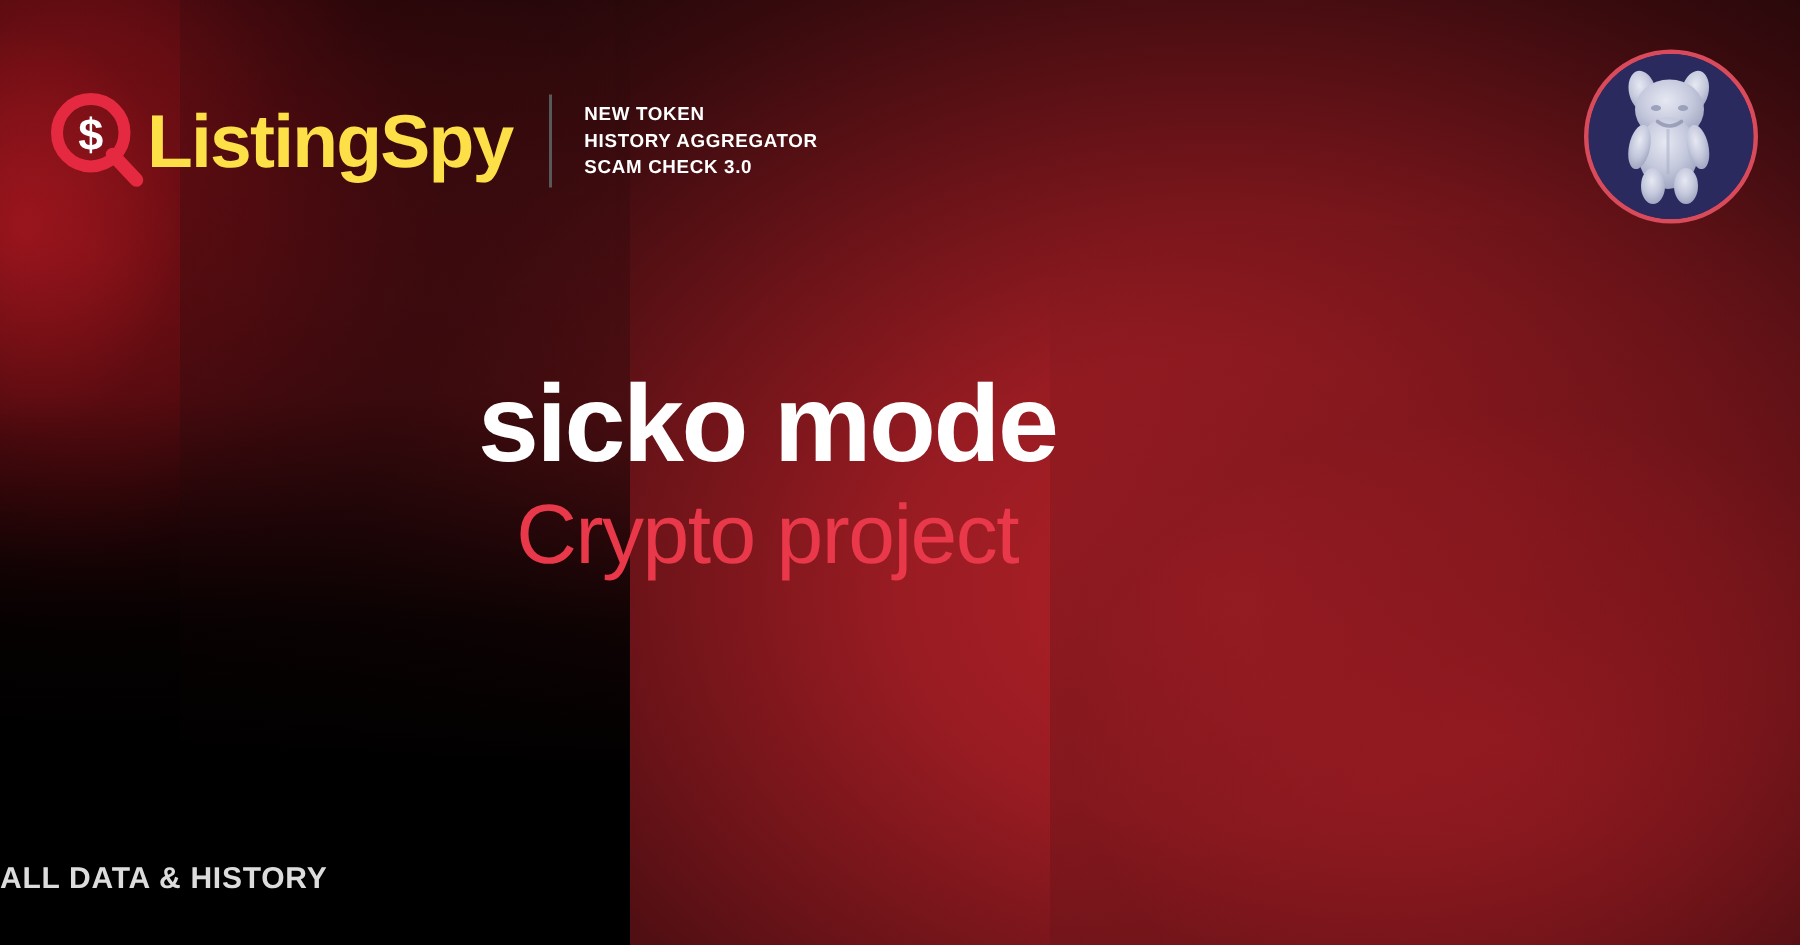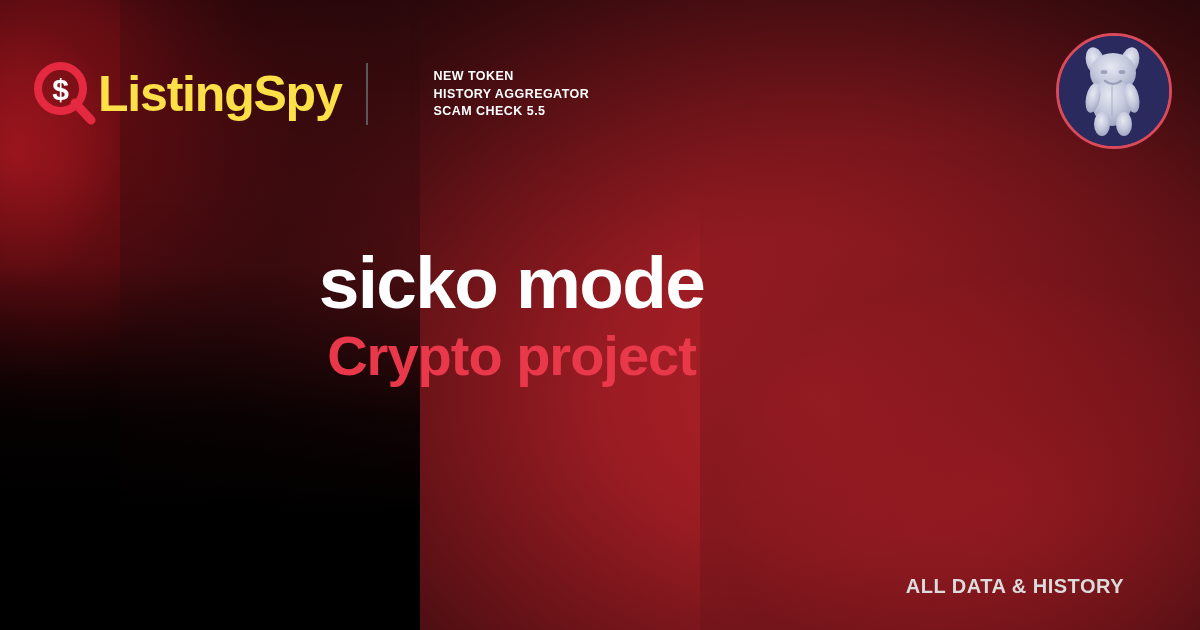--- a/index.html
+++ b/index.html
@@ -144,21 +144,20 @@
     margin-left:24px;
     margin-right:22px;
     flex:0 0 auto;
   }
 
   .tagline {
     display:flex;
     flex-direction:column;
     justify-content:space-between;
     gap:3px;
-    margin-left:44px;
   }
 
   .tagline-line {
     font-size:12.5px;
     font-weight:700;
     letter-spacing:0.45px;
     line-height:1.16;
     color:#ffffff;
     white-space:nowrap;
   }
@@ -193,35 +192,35 @@
     font-size:73px;
     font-weight:700;
     line-height:1.02;
     letter-spacing:-1.6px;
     color:#ffffff;
     white-space:nowrap;
   }
 
   .title-sub {
     font-size:56px;
-    font-weight:700;
+    font-weight:400;
     line-height:1.06;
     letter-spacing:-1px;
     color:#e8384a;
     margin-top:6px;
     white-space:nowrap;
   }
 
   
   .footer {
     position:absolute;
     left:0;
     bottom:32px;
     width:1124px;
-    text-align:right;
+    text-align:left;
     z-index:5;
   }
 
   .footer-text {
     font-size:20px;
     font-weight:700;
     letter-spacing:0.5px;
     color:#dcdcdc;
   }
 </style>
@@ -247,21 +246,21 @@
         <text x="26.5" y="38" text-anchor="middle" font-family="Liberation Sans, sans-serif" font-size="30" font-weight="700" fill="#ffffff">$</text>
       </svg>
 
       <div class="brand-word">ListingSpy</div>
 
       <div class="brand-divider"></div>
 
       <div class="tagline">
         <div class="tagline-line">NEW TOKEN</div>
         <div class="tagline-line">HISTORY AGGREGATOR</div>
-        <div class="tagline-line">SCAM CHECK 5.5</div>
+        <div class="tagline-line">SCAM CHECK 3.0</div>
       </div>
 
     </div>
 
     <div class="avatar">
       <svg viewBox="0 0 110 110">
         <defs>
           <radialGradient id="mascotGrad" cx="45%" cy="35%" r="70%">
             <stop offset="0%" stop-color="#e6e8f2"></stop>
             <stop offset="55%" stop-color="#c4c8dc"></stop>

